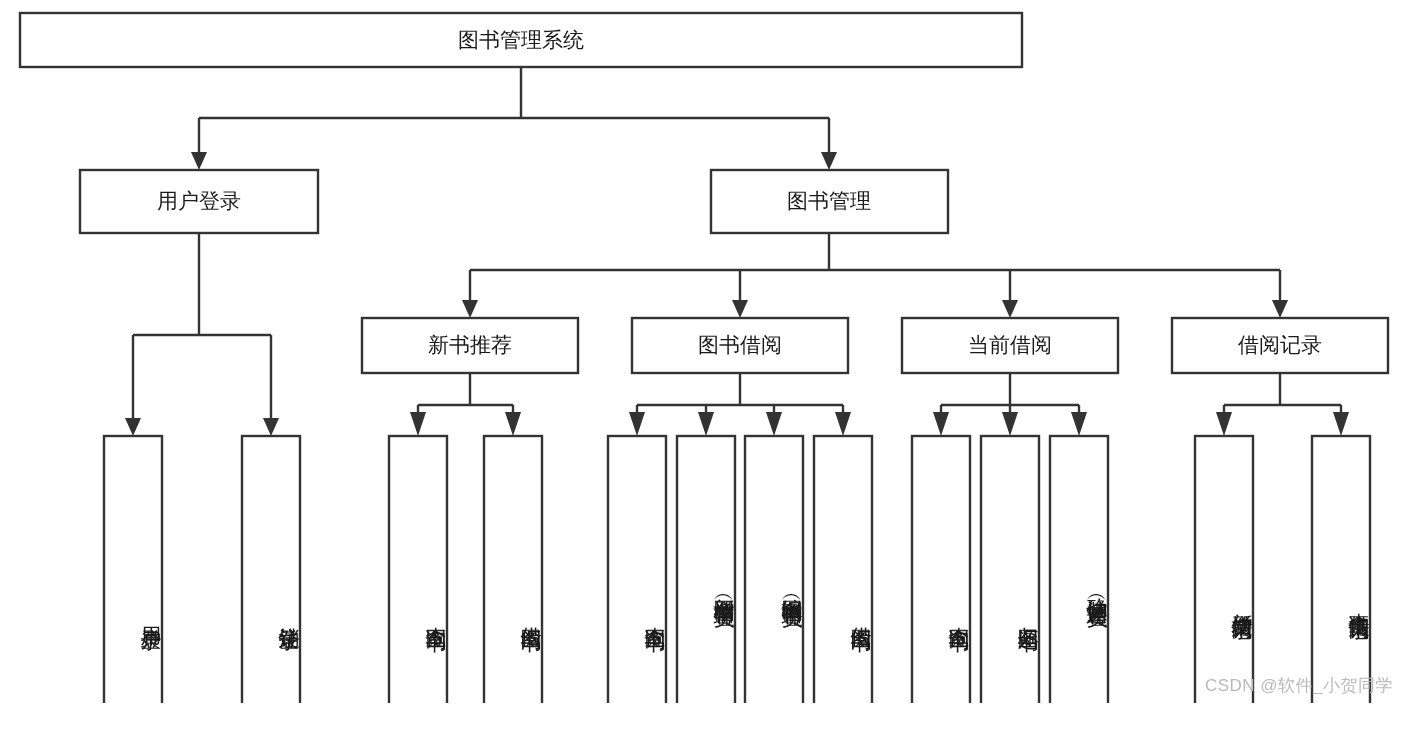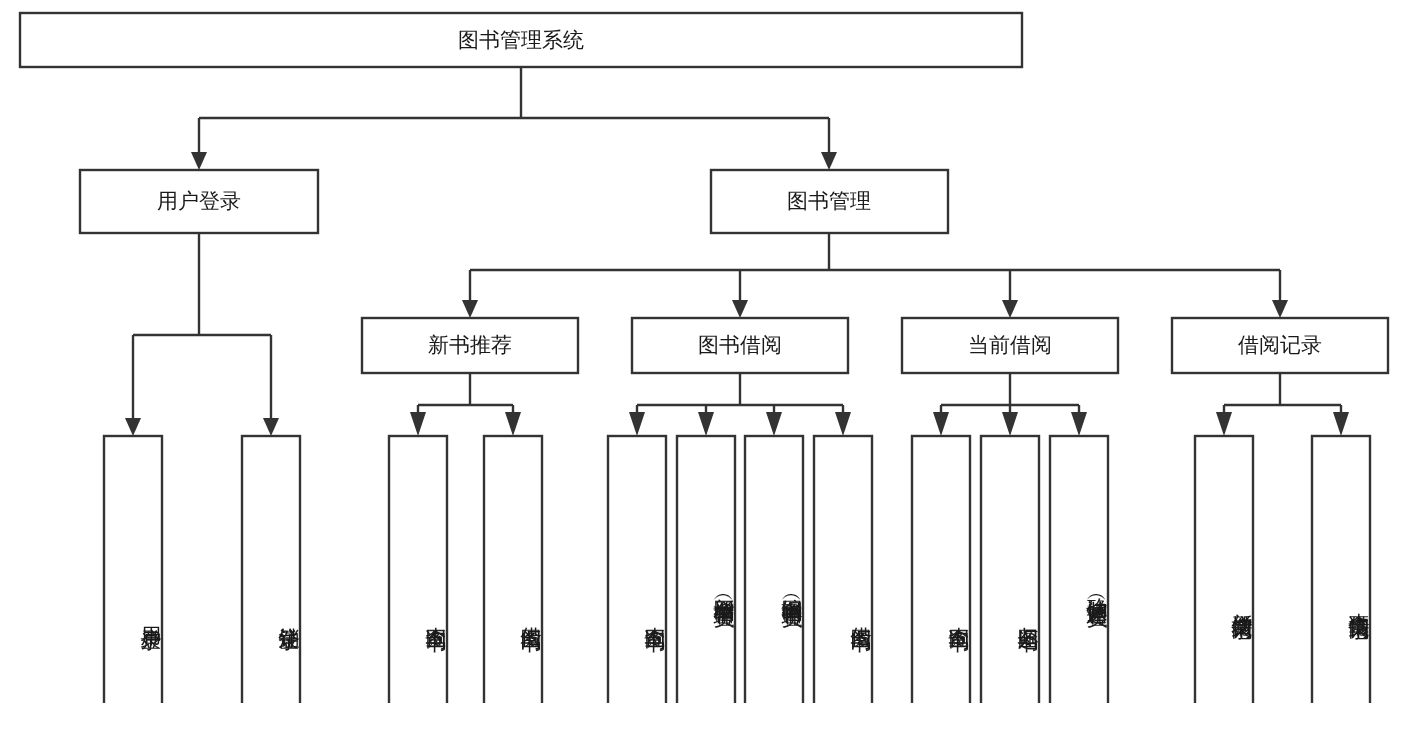--- a/index.html
+++ b/index.html
@@ -213,13 +213,14 @@
   <div class="vlabel" style="left:745px; top:444px; width:58px; height:288px;">编辑图书（管理员）</div>
   <div class="vlabel" style="left:814px; top:498px; width:58px; height:230px;">借阅图书</div>
 
   <div class="vlabel" style="left:912px; top:498px; width:58px; height:230px;">查询图书</div>
   <div class="vlabel" style="left:981px; top:498px; width:58px; height:230px;">归还图书</div>
   <div class="vlabel" style="left:1050px; top:444px; width:58px; height:288px;">确认归还（管理员）</div>
 
   <div class="vlabel" style="left:1195px; top:470px; width:58px; height:260px;">新增借阅记录</div>
   <div class="vlabel" style="left:1312px; top:470px; width:58px; height:260px;">查询借阅记录</div>
 
+  <div class="watermark">CSDN @软件_小贺同学</div>
 </div>
 
 </body></html>

